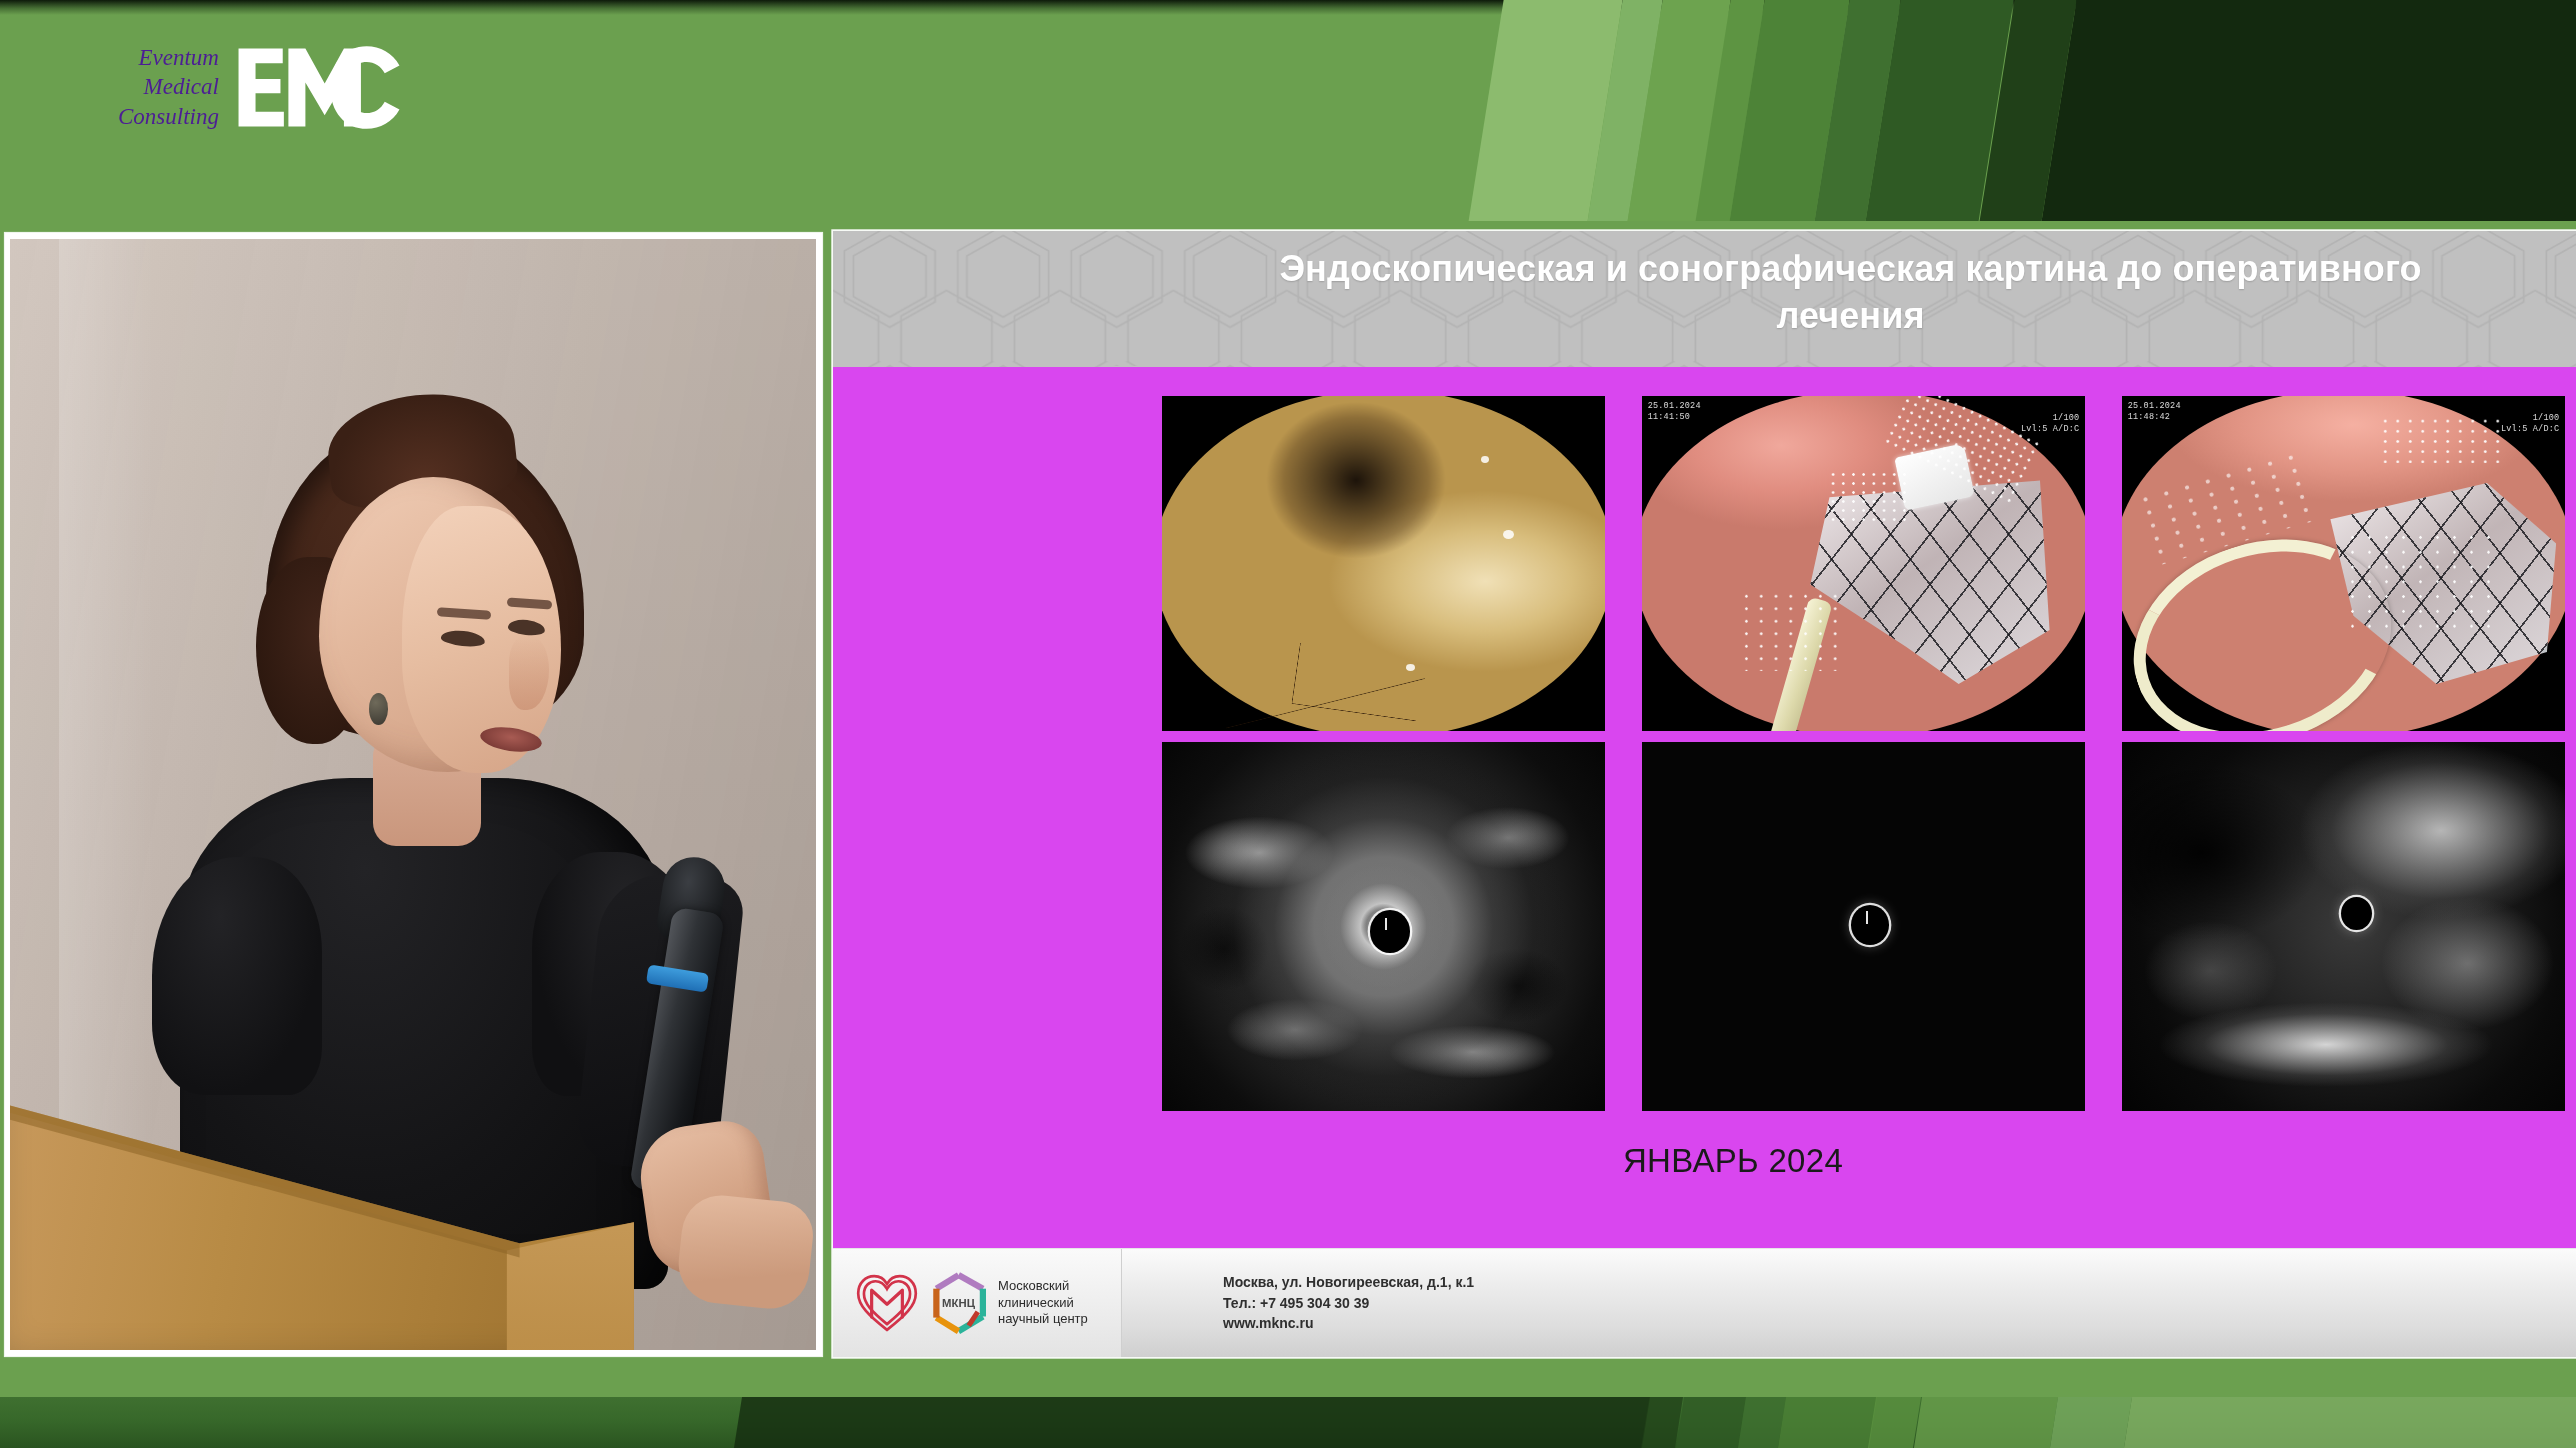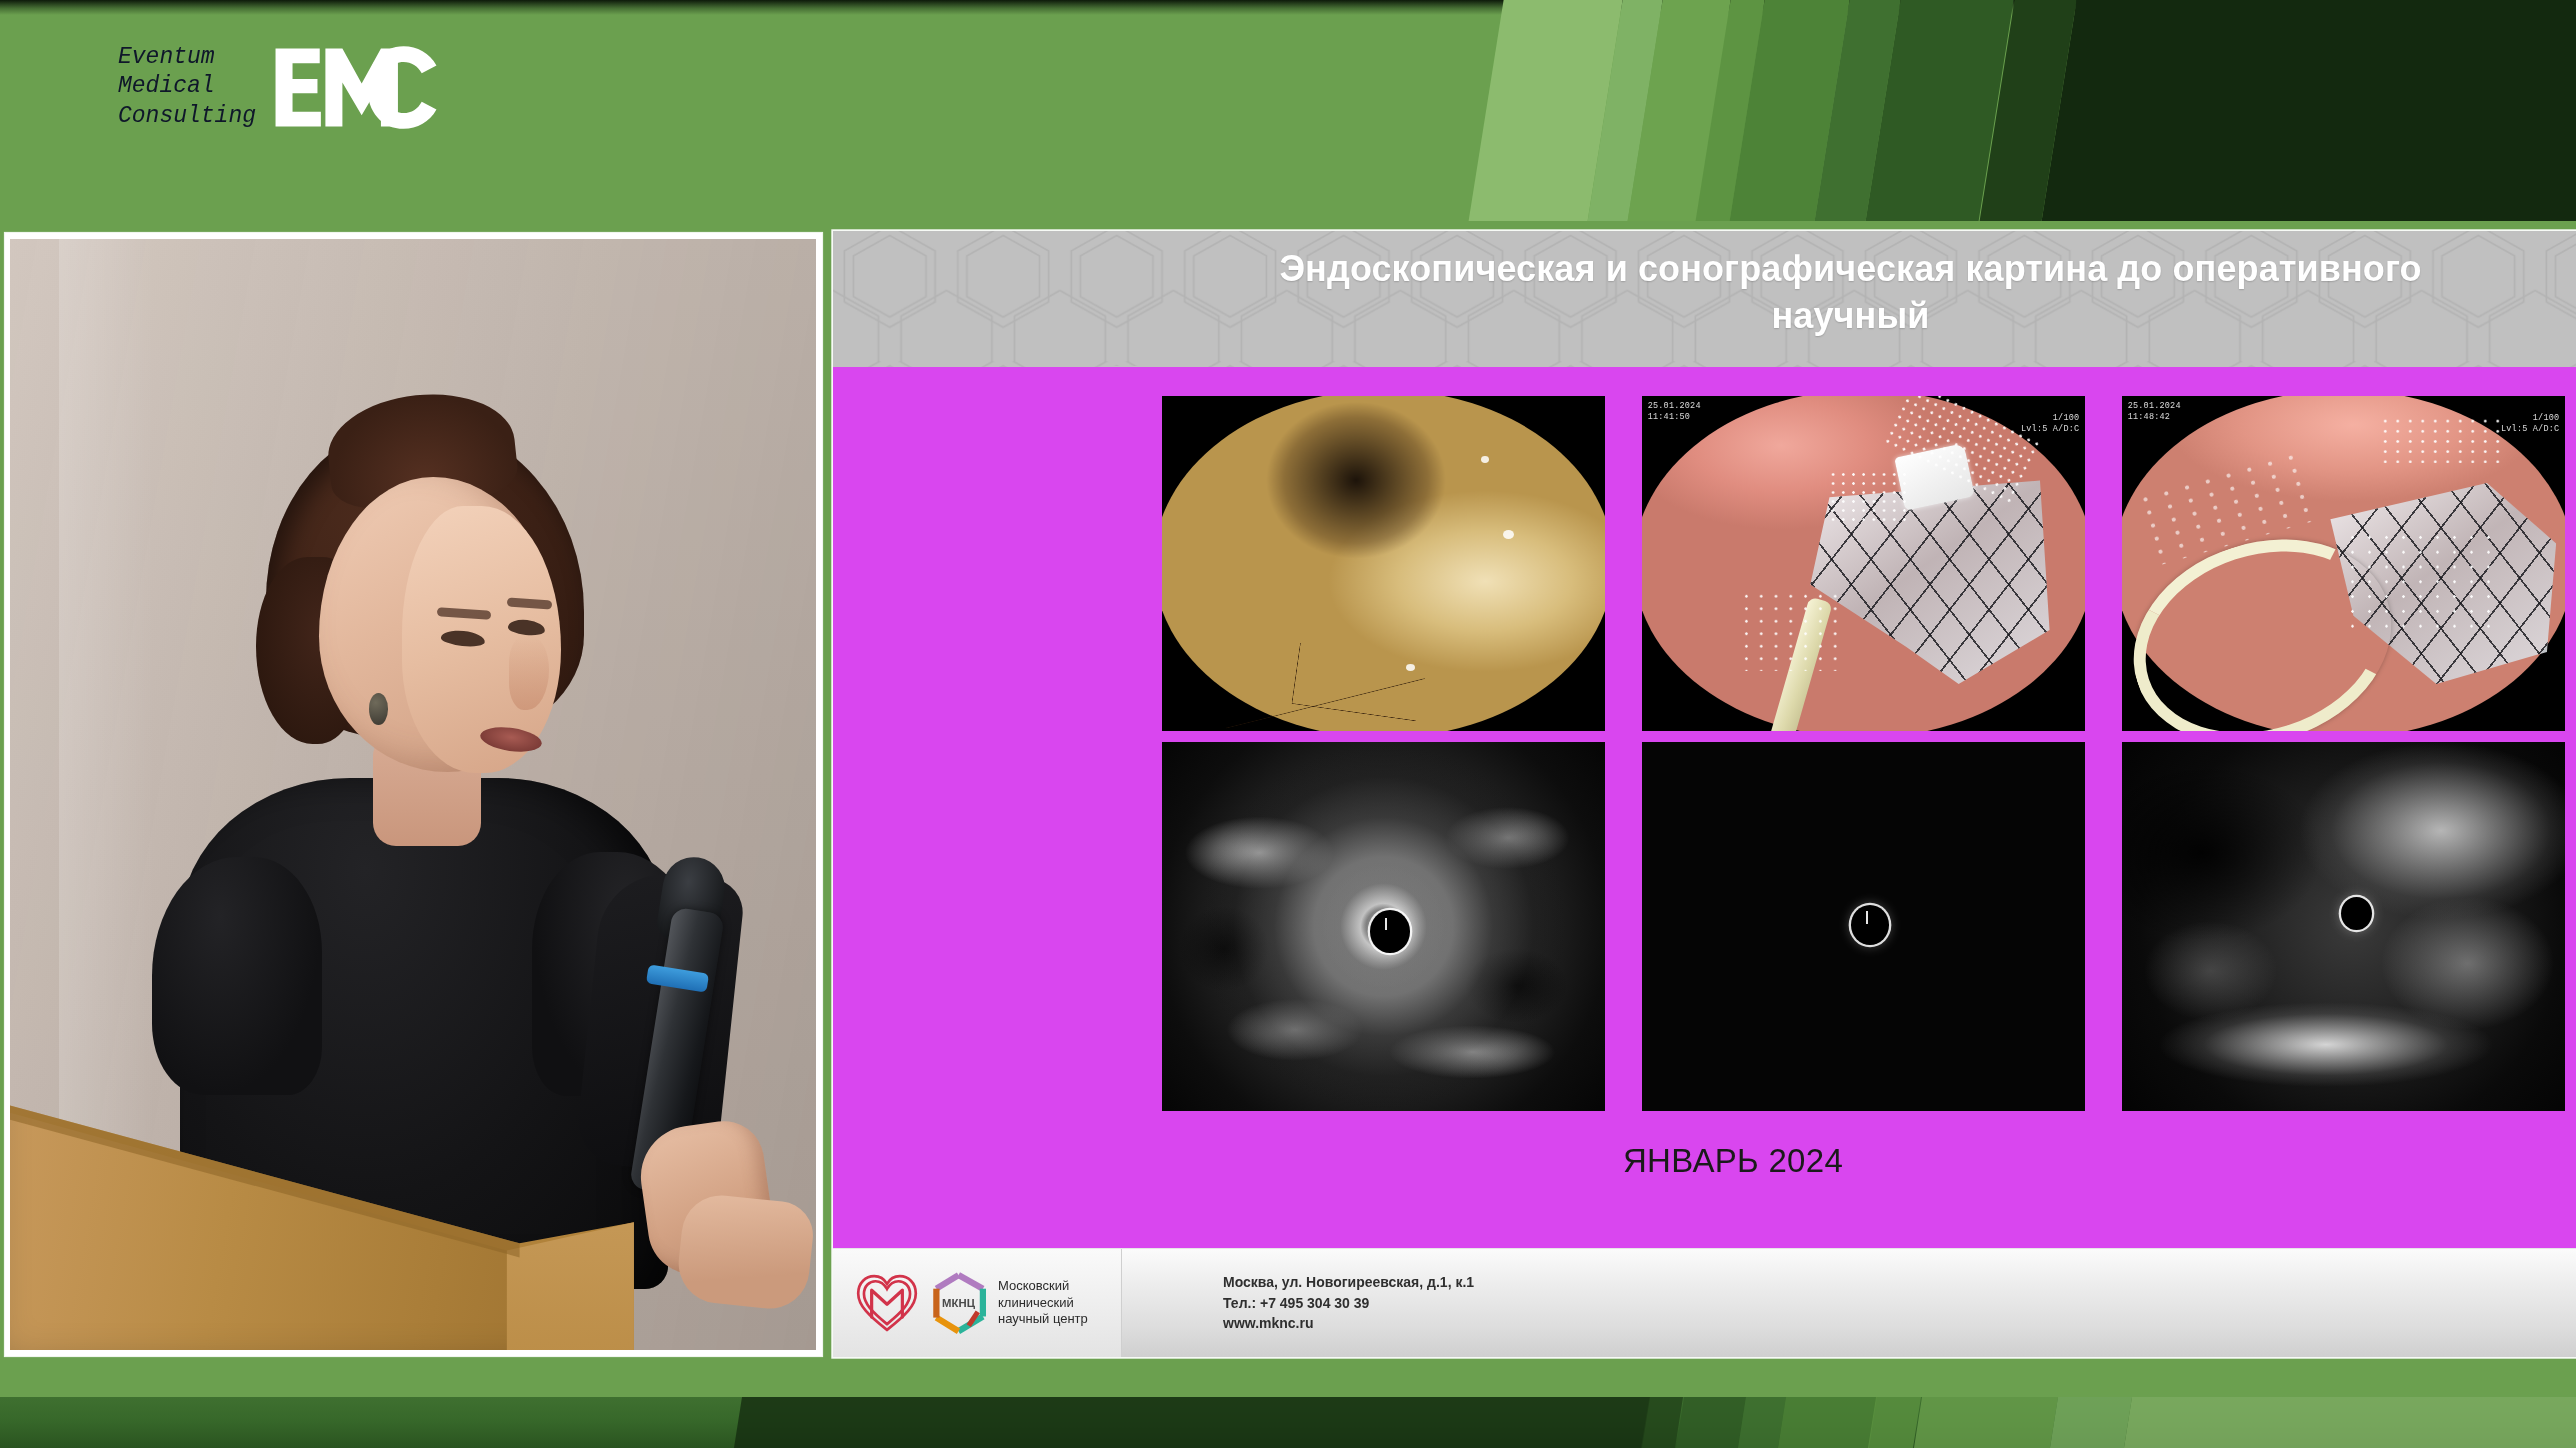--- a/index.html
+++ b/index.html
@@ -570,21 +570,21 @@
         <i style="left: 159px; width: 68px; background: rgb(109, 163, 79);"></i>
         <i style="left: 227px; width: 34px; background: rgb(93, 148, 66);"></i>
         <i style="left: 261px; width: 85px; background: rgb(77, 131, 55);"></i>
         <i style="left: 346px; width: 51px; background: rgb(63, 112, 48);"></i>
         <i style="left: 397px; width: 113px; background: rgb(47, 90, 36);"></i>
         <i style="left: 511px; width: 62px; background: rgb(32, 64, 24);"></i>
         <i style="left: 573px; width: 539px; background: rgb(19, 41, 15);"></i>
       </div>
 
     <div style="position:absolute; left:118px; top:43px; display:flex; align-items:center; gap:14.8px;">
-      <div style="color:#0f172a; font-size:23px; line-height:1.28; font-style:italic; font-family:Liberation Mono, monospace;">
+      <div style="color:#4c1d95; font-size:23px; line-height:1.28; text-align:right; font-style:italic; font-family:Liberation Serif, serif;">
         <div>Eventum</div>
         <div>Medical</div>
         <div>Consulting</div>
       </div>
       <div style="position:relative; width:170px; height:85px;">
         <svg viewBox="0 0 300 150" width="170" height="85" aria-hidden="true">
           <g fill="#ffffff">
             <path d="M8 6 h78 v26 h-48 v28 h44 v25 h-44 v33 h50 v26 h-80 z"></path>
             <path d="M96 6 h30 l34 62 l34 -62 h30 v138 h-30 v-78 l-34 58 l-34 -58 v78 h-30 z"></path>
             <path d="M292 36 c-12 -22 -34 -34 -58 -34 c-38 0 -64 30 -64 73 c0 43 26 73 64 73 c24 0 46 -12 58 -34 l-26 -14 c-7 13 -18 20 -32 20 c-21 0 -34 -18 -34 -45 c0 -27 13 -45 34 -45 c14 0 25 7 32 20 z"></path>
@@ -642,21 +642,21 @@
               <path d="M0 105 L80 150 L80 240 L0 285"></path>
               <path d="M200 105 L120 150 L120 240 L200 285"></path>
             </g>
           </pattern>
         </defs>
         <rect width="3088" height="240" fill="url(#hexpat)"></rect>
       </svg>
       <div class="notch"></div>
       <div id="slide-title">
         <span>Эндоскопическая и сонографическая картина до  оперативного</span>
-        <span class="ln2">научный</span>
+        <span class="ln2">лечения</span>
       </div>
     </div>
 
     <div id="image-grid">
 
       <div class="media-cell" style="grid-column:1; grid-row:1;">
         <div class="endo endo1">
           <div class="lumen"></div>
           <div class="thread t1"></div>
           <div class="thread t2"></div>

